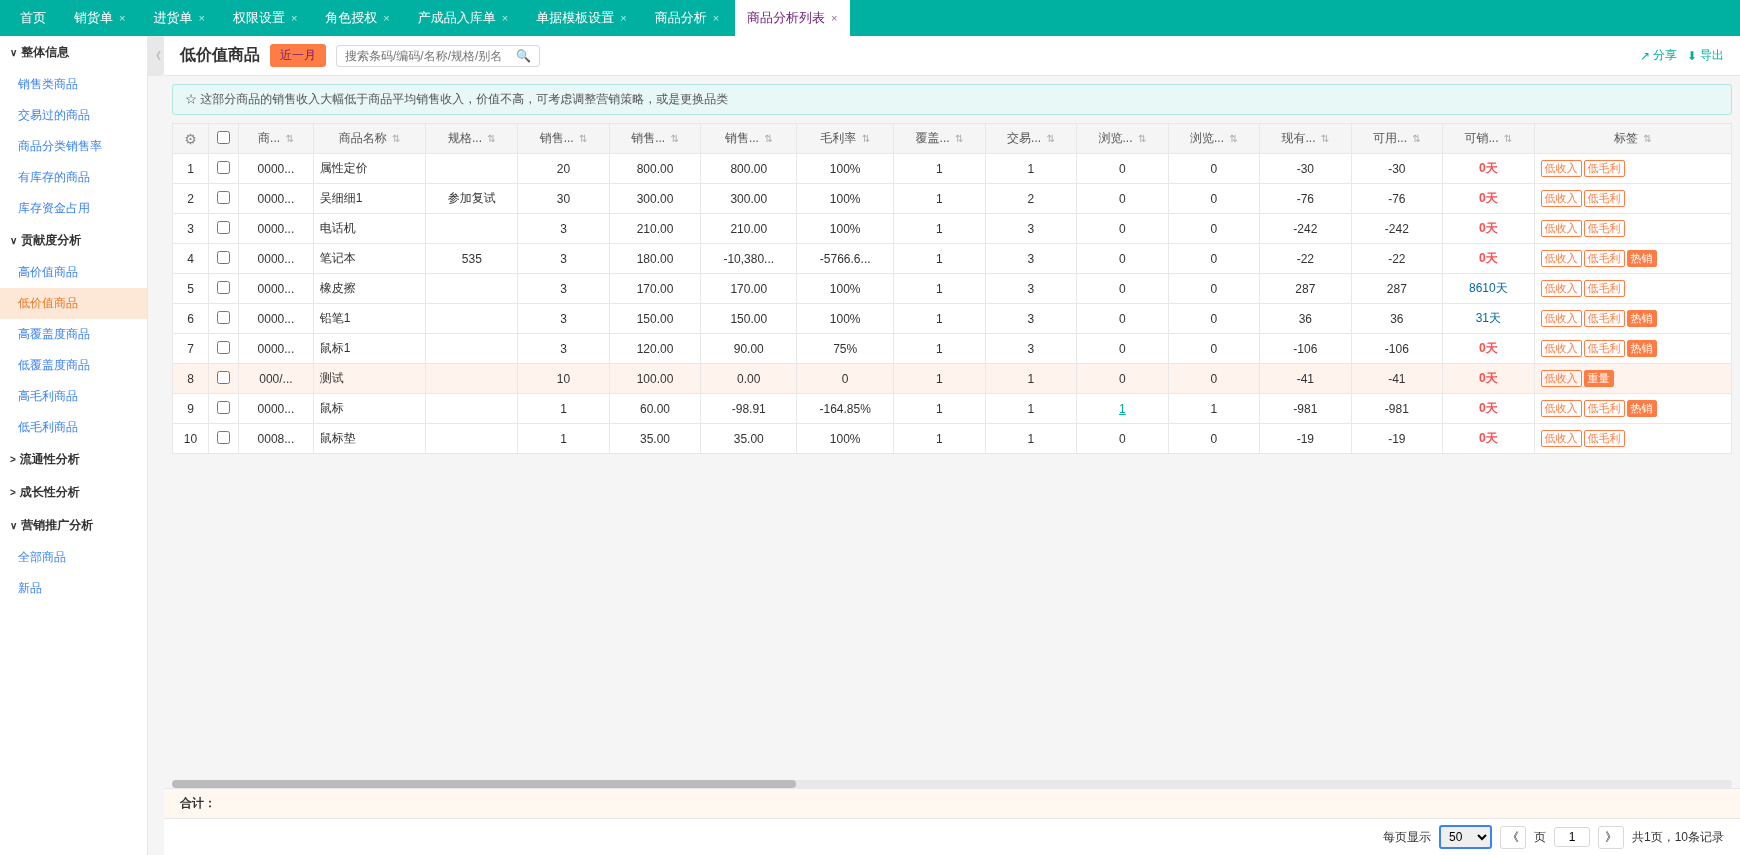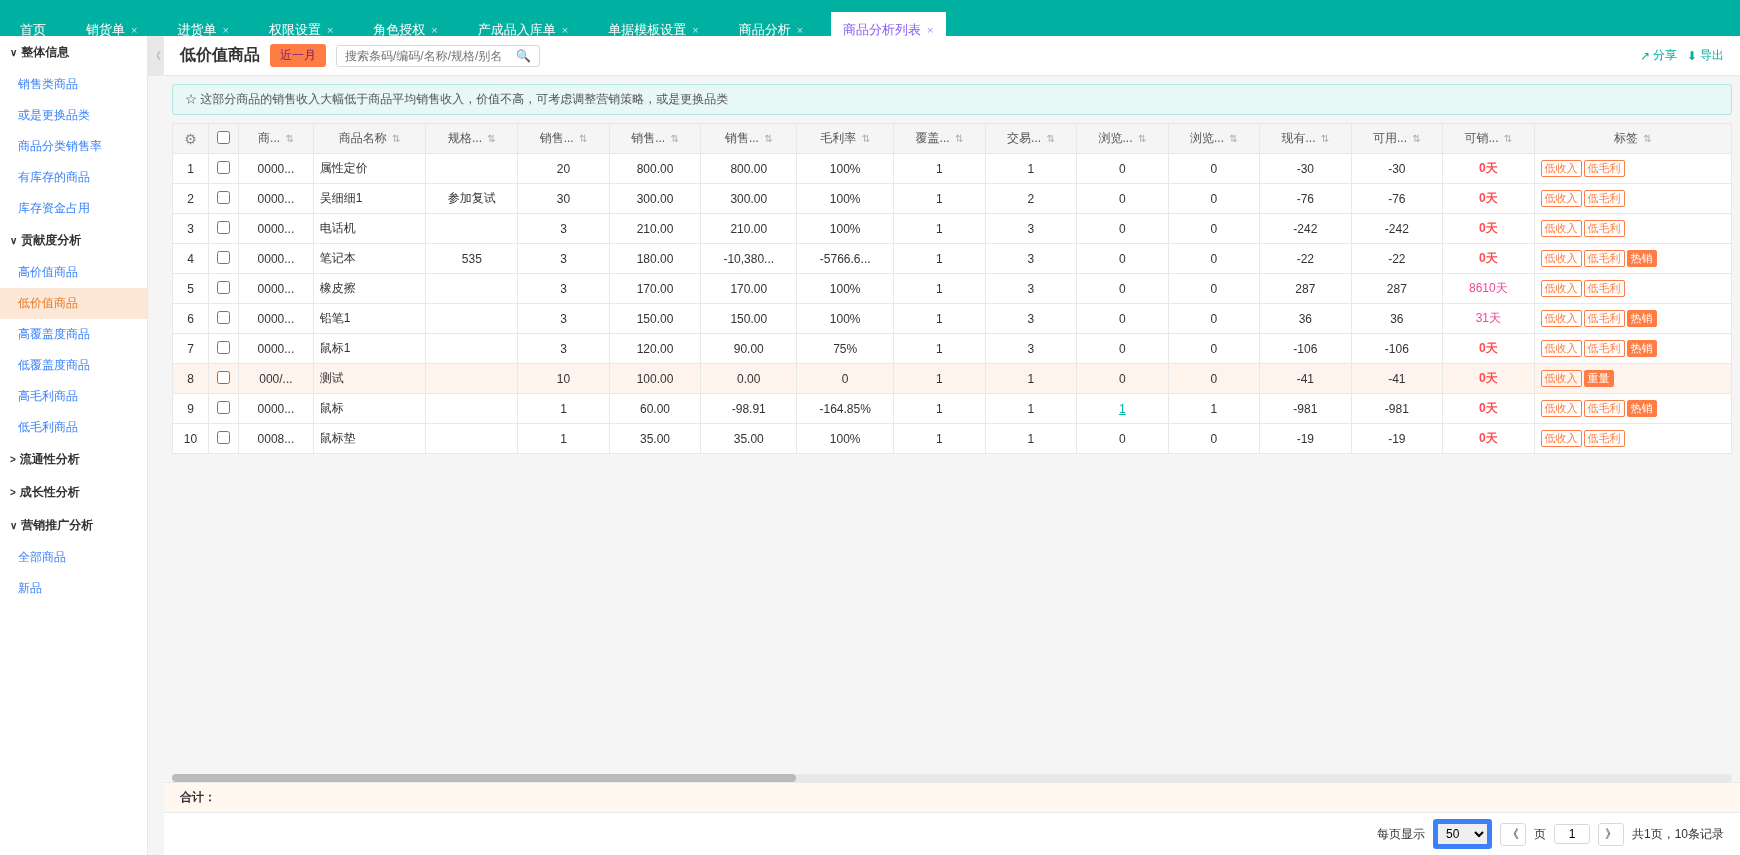--- a/index.html
+++ b/index.html
@@ -3,35 +3,35 @@
   <meta charset="utf-8">
   <style>
     * { box-sizing: border-box; margin: 0; padding: 0; }
     body { font-family: 'Microsoft YaHei', Arial, sans-serif; font-size: 12px; background: #f5f5f5; color: #333; }
 
     
     .top-nav {
       background: #00b0a0;
       height: 36px;
       display: flex;
-      align-items: flex-start;
+      align-items: center;
       padding: 12px 8px;
-      gap: 16px;
+      gap: 4px;
     }
     .nav-item {
       color: #fff;
       padding: 0 12px;
       height: 36px;
       display: flex;
       align-items: center;
       cursor: pointer;
       font-size: 13px;
       white-space: nowrap;
     }
-    .nav-item.active { background: #fff; color: #8b5cf6; }
+    .nav-item.active { background: #fff; color: #701a75; }
     .nav-item .close-x { margin-left: 6px; font-size: 11px; opacity: 0.7; }
 
     
     .main-layout {
       display: flex;
       height: calc(100vh - 36px);
     }
 
     
     .sidebar {
@@ -189,21 +189,21 @@
       font-size: 11px;
       margin-right: 2px;
     }
     .tag-orange-filled {
       background: #ff7d45;
       color: #fff;
       border: 1px solid #ff7d45;
     }
     .link-style { color: #00b0a0; text-decoration: underline; cursor: pointer; }
     .zero-days { color: #ff4d4f; font-weight: bold; }
-    .days-val { color: #ec4899; }
+    .days-val { color: #0369a1; }
 
     
     .footer-total {
       background: #fff8f0;
       border-top: 1px solid #e8e8e8;
       padding: 6px 16px;
       display: flex;
       align-items: center;
       font-size: 12px;
       color: #333;
@@ -216,21 +216,21 @@
       background: #fff;
       border-top: 1px solid #e8e8e8;
       padding: 6px 16px;
       display: flex;
       align-items: center;
       justify-content: flex-end;
       gap: 8px;
       font-size: 12px;
     }
     .page-size-select {
-      border: 5px solid #3b82f6;
+      border: 2px solid #3b82f6;
       border-radius: 3px;
       padding: 2px 4px;
       font-size: 12px;
     }
     .page-btn {
       border: 1px solid #d9d9d9;
       background: #fff;
       border-radius: 3px;
       padding: 2px 6px;
       cursor: pointer;
@@ -282,21 +282,21 @@
 
 <div class="main-layout">
 
   <div class="sidebar">
 
     <div class="sidebar-group-header">
       <span class="arrow">∨</span>
       <span>整体信息</span>
     </div>
     <div class="sidebar-item">销售类商品</div>
-    <div class="sidebar-item">或是更换品类</div>
+    <div class="sidebar-item">交易过的商品</div>
     <div class="sidebar-item">商品分类销售率</div>
     <div class="sidebar-item">有库存的商品</div>
     <div class="sidebar-item">库存资金占用</div>
 
     <div class="sidebar-group-header">
       <span class="arrow">∨</span>
       <span>贡献度分析</span>
     </div>
     <div class="sidebar-item">高价值商品</div>
     <div class="sidebar-item active">低价值商品</div>

